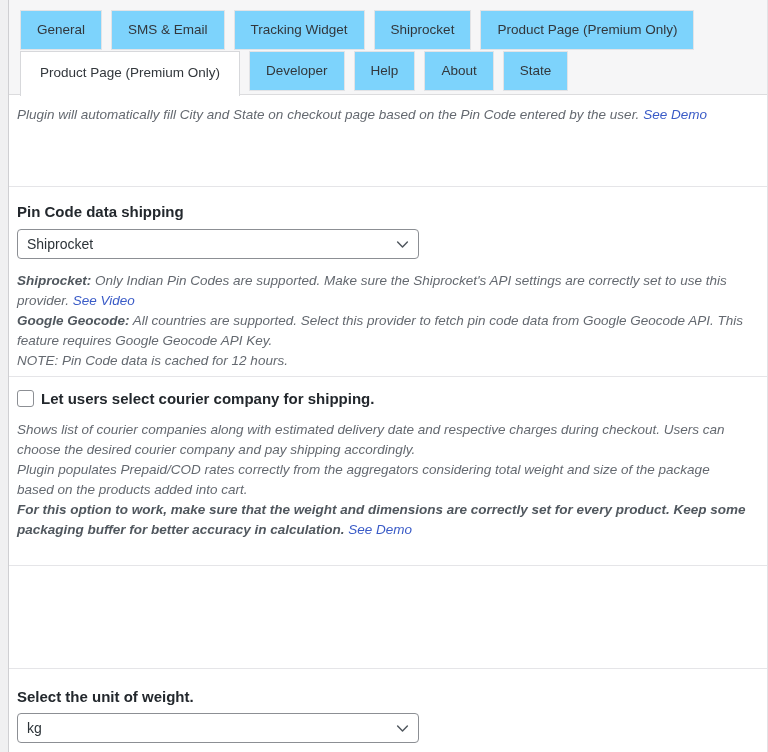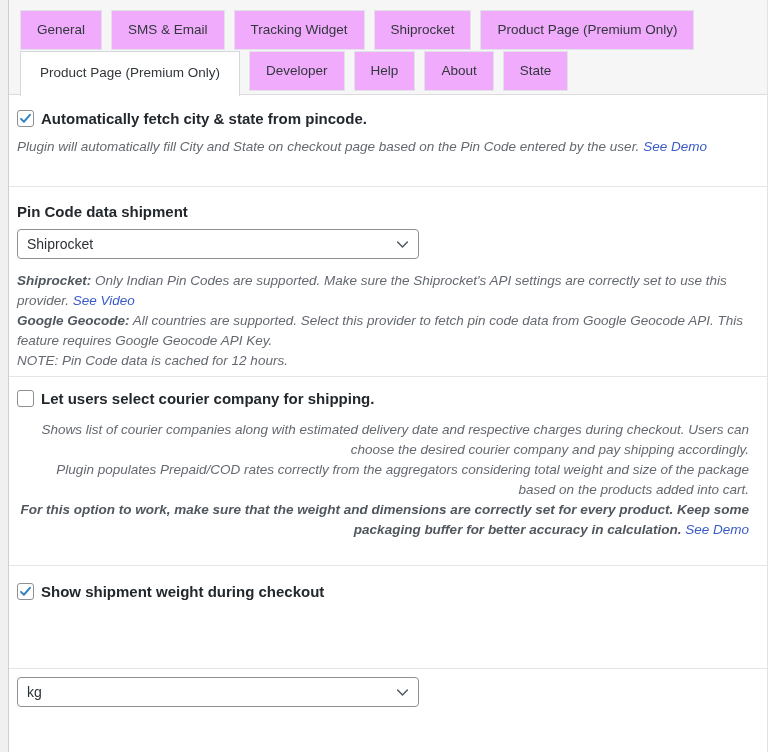--- a/index.html
+++ b/index.html
@@ -12,21 +12,21 @@
     border-right:1px solid #cfcfd2; flex:0 0 9px; }
 
   .content-box { flex:1; border-right:1px solid #e2e2e5; min-height:752px; }
 
   
   .tab-header { position:relative; background:#f6f6f7; padding:10px 10px 0 11px;
     min-height:89px; }
   .tab-header::after { content:""; position:absolute; left:0; right:0; bottom:0;
     height:1px; background:#dcdcde; z-index:0; }
   .tab-rows { display:flex; flex-wrap:wrap; column-gap:9px; align-items:flex-start; }
-  .tab { background:#f0abfc; border:1px solid #e2e3e6; color:#32373c;
+  .tab { background:#7dd3fc; border:1px solid #e2e3e6; color:#32373c;
     font-size:13.5px; line-height:16px; padding:11px 16px; white-space:nowrap;
     cursor:pointer; margin-bottom:1px; }
   .tab.active { position:relative; z-index:2; background:#fff;
     border-color:#d7d8db; border-bottom:none; padding:13px 19px 15px;
     margin-bottom:-1px; }
 
   
   .section { border-bottom:1px solid #e5e5e8; padding:0 18px 0 8px; overflow:hidden; }
   .sec-a { height:92px; }
   .sec-b { height:190px; }
@@ -46,21 +46,21 @@
 
   .check-label { font-size:15px; font-weight:700; color:#23282d; cursor:pointer; }
   .field-label { font-size:15px; font-weight:700; color:#23282d; }
   .sec-b .field-label { padding-top:16px; display:block; }
   .sec-e .field-label { padding-top:19px; display:block; }
 
   .desc { font-style:italic; color:#646970; font-size:13.5px; line-height:20px;
     max-width:738px; }
   .sec-a .desc { margin-top:10px; }
   .sec-b .desc { margin-top:12px; }
-  .sec-c .desc { margin-top:13px;text-align:right; }
+  .sec-c .desc { margin-top:13px; }
   .sec-d .desc { margin-top:9px; font-size:12px; line-height:15px; }
 
   .bold-it { font-weight:700; color:#50575e; }
   a.demo-link { font-style:italic; text-decoration:none; cursor:pointer; }
 
   .select-wrap { position:relative; width:402px; margin-top:9px; }
   .sec-e .select-wrap { margin-top:8px; }
   select.wp-select { width:402px; height:30px; appearance:none; -webkit-appearance:none;
     border:1px solid #8c8f94; border-radius:4px; background:#fff; color:#2c3338;
     font-family:"Liberation Sans", sans-serif; font-size:14px; padding:0 30px 0 9px;
@@ -84,36 +84,28 @@
         <div class="tab">Product Page (Premium Only)</div>
         <div class="tab active">Product Page (Premium Only)</div>
         <div class="tab">Developer</div>
         <div class="tab">Help</div>
         <div class="tab">About</div>
         <div class="tab">State</div>
       </div>
     </div>
 
     <div class="section sec-a">
-      <div class="check-row">
-        <span class="checkbox">
-          <svg width="13" height="13" viewBox="0 0 16 16">
-            <path d="M2.5 8.5 L6 12 L13.5 3.5" fill="none" stroke="#3582c4" stroke-width="2.4" stroke-linecap="round" stroke-linejoin="round"></path>
-          </svg>
-        </span>
-        <span class="check-label">Automatically fetch city &amp; state from pincode.</span>
-      </div>
       <div class="desc">
         <span>Plugin will automatically fill City and State on checkout page based on the Pin Code entered by the user.</span>
         <a class="demo-link" style="color:#3a5bc7">See Demo</a>
       </div>
     </div>
 
     <div class="section sec-b">
-      <span class="field-label">Pin Code data shipment</span>
+      <span class="field-label">Pin Code data shipping</span>
       <div class="select-wrap">
         <select class="wp-select">
           <option>Shiprocket</option>
         </select>
         <svg class="chevron" width="13" height="13" viewBox="0 0 16 16">
           <path d="M2 5 L8 11 L14 5" fill="none" stroke="#50575e" stroke-width="1.8" stroke-linecap="round" stroke-linejoin="round"></path>
         </svg>
       </div>
       <div class="desc">
         <span class="bold-it">Shiprocket:</span><span> Only Indian Pin Codes are supported. Make sure the Shiprocket's API settings are correctly set to use this provider. </span><a class="demo-link" style="color:#3a5bc7">See Video</a><br>
@@ -128,31 +120,24 @@
         <span class="check-label">Let users select courier company for shipping.</span>
       </div>
       <div class="desc">
         <span>Shows list of courier companies along with estimated delivery date and respective charges during checkout. Users can choose the desired courier company and pay shipping accordingly.</span><br>
         <span>Plugin populates Prepaid/COD rates correctly from the aggregators considering total weight and size of the package based on the products added into cart.</span><br>
         <span class="bold-it">For this option to work, make sure that the weight and dimensions are correctly set for every product. Keep some packaging buffer for better accuracy in calculation. </span><a class="demo-link" style="color:#3a5bc7">See Demo</a>
       </div>
     </div>
 
     <div class="section sec-d">
-      <div class="check-row">
-        <span class="checkbox">
-          <svg width="13" height="13" viewBox="0 0 16 16">
-            <path d="M2.5 8.5 L6 12 L13.5 3.5" fill="none" stroke="#3582c4" stroke-width="2.4" stroke-linecap="round" stroke-linejoin="round"></path>
-          </svg>
-        </span>
-        <span class="check-label">Show shipment weight during checkout</span>
-      </div>
     </div>
 
     <div class="section sec-e">
+      <span class="field-label">Select the unit of weight.</span>
       <div class="select-wrap">
         <select class="wp-select">
           <option>kg</option>
         </select>
         <svg class="chevron" width="13" height="13" viewBox="0 0 16 16">
           <path d="M2 5 L8 11 L14 5" fill="none" stroke="#50575e" stroke-width="1.8" stroke-linecap="round" stroke-linejoin="round"></path>
         </svg>
       </div>
     </div>
 

